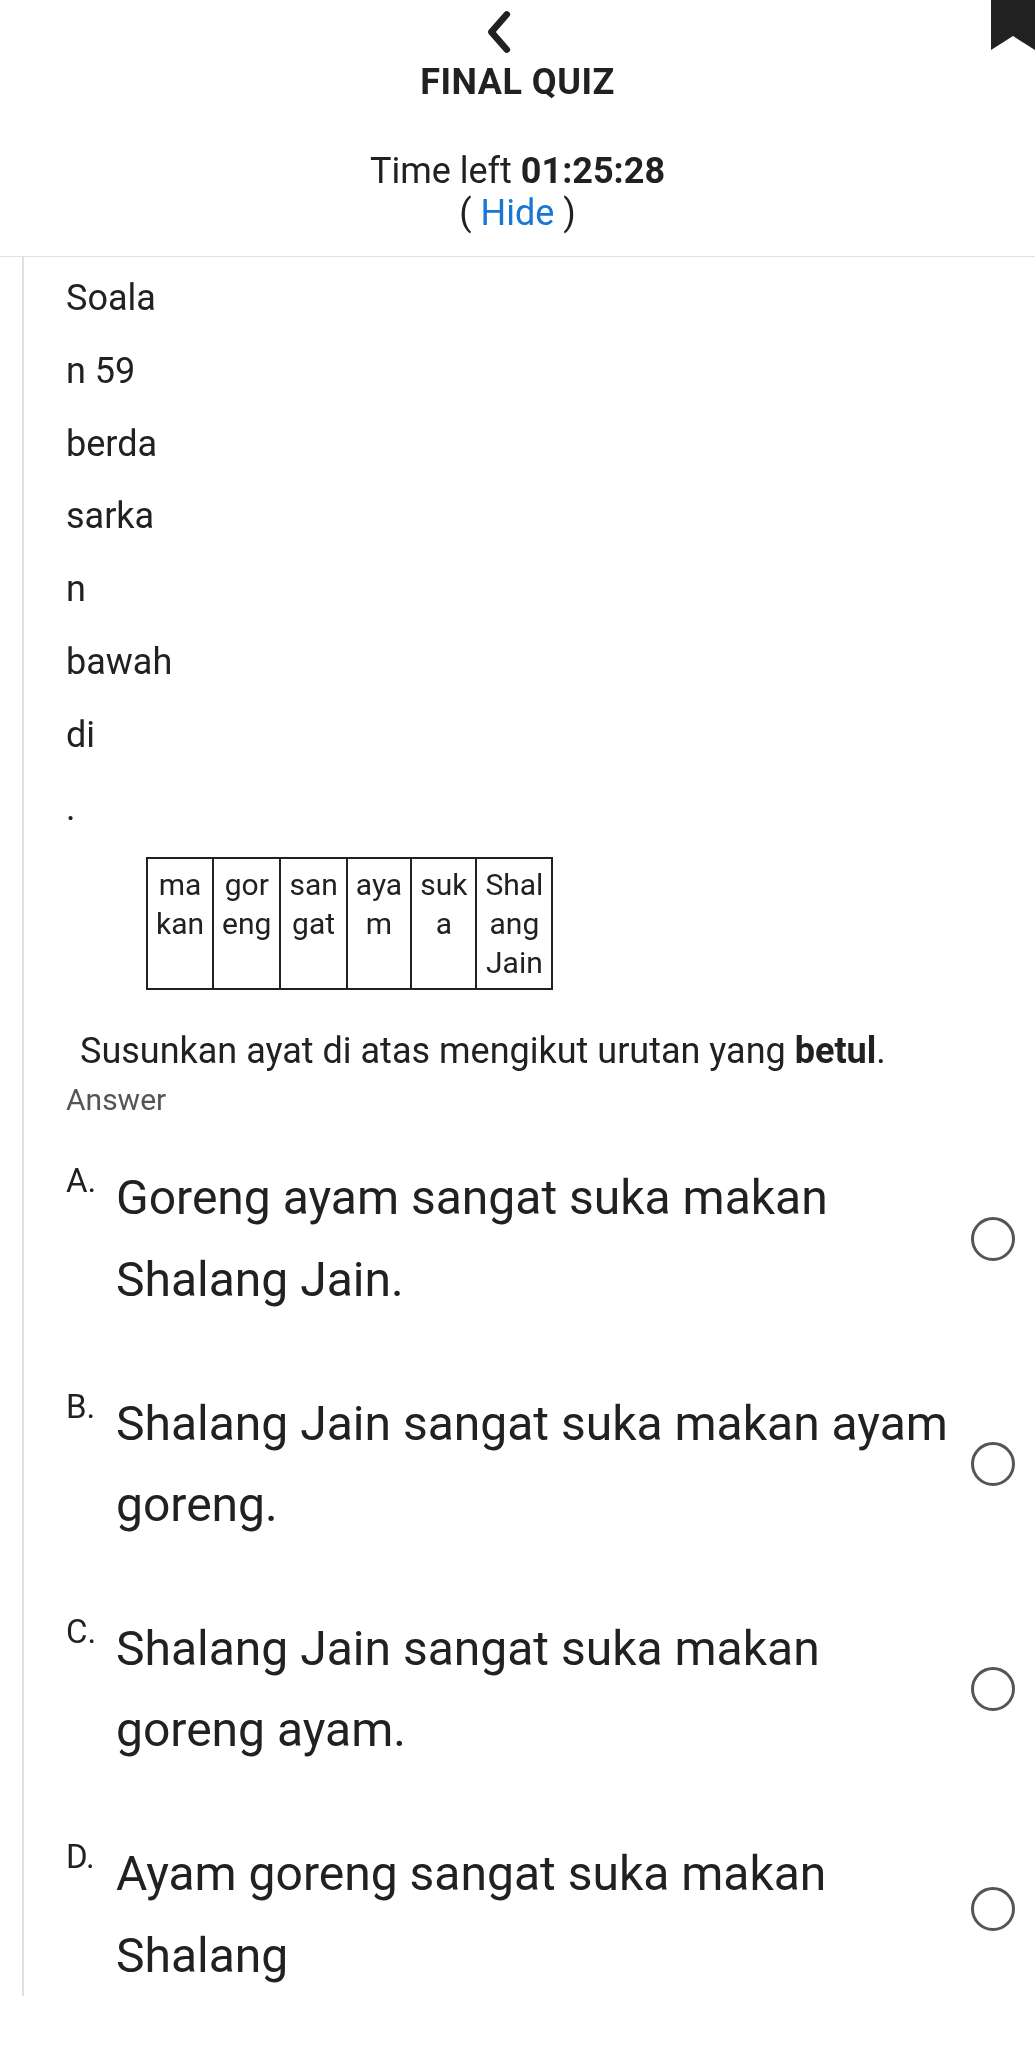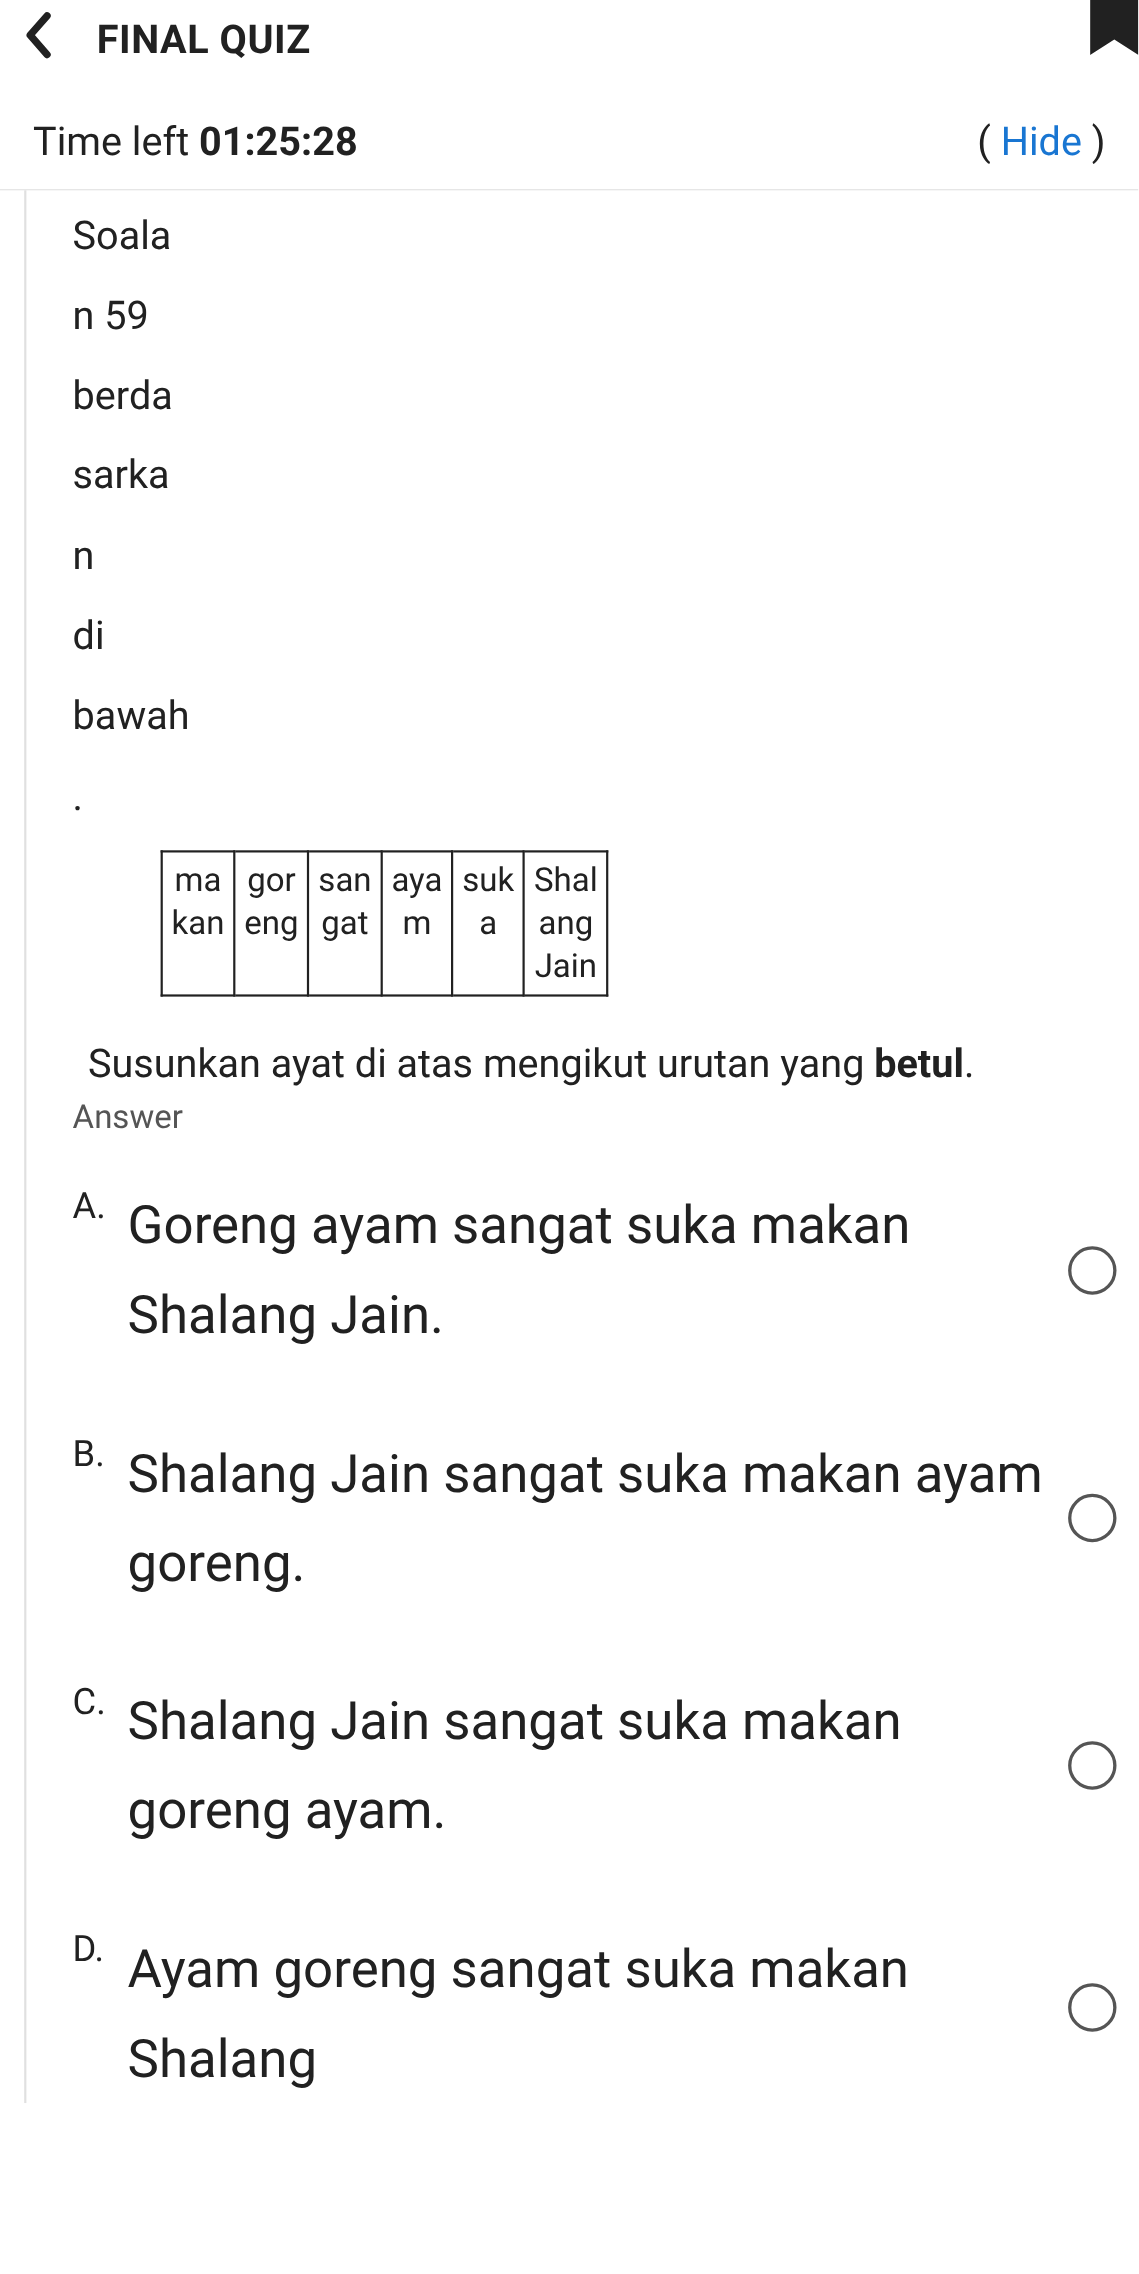--- a/index.html
+++ b/index.html
@@ -11,20 +11,21 @@
       font-family: -apple-system, BlinkMacSystemFont, "Segoe UI", Roboto, Helvetica, Arial, sans-serif;
       background: #fff;
       color: #212121;
       width: 1035px;
     }
     .header {
       display: flex;
       align-items: center;
       padding: 10px 20px 25px 20px;
       position: relative;
+      flex-direction: column;
     }
     .back-btn {
       font-size: 44px;
       font-weight: bold;
       margin-right: 40px;
       cursor: pointer;
       line-height: 1;
     }
     .title {
       font-size: 36px;
@@ -36,20 +37,21 @@
       right: 0;
       top: 0;
     }
     .timer-bar {
       display: flex;
       justify-content: space-between;
       align-items: center;
       padding: 22px 30px;
       border-bottom: 1px solid #e0e0e0;
       font-size: 36px;
+      flex-direction: column;
     }
     .time-left-label {
       font-weight: 400;
     }
     .time-value {
       font-weight: 700;
     }
     .hide-link {
       color: #1976d2;
       font-size: 36px;
@@ -168,22 +170,22 @@
 </div>
 
 <div class="content">
 
   <div class="intro-text">
     <div>Soala</div>
     <div>n 59</div>
     <div>berda</div>
     <div>sarka</div>
     <div>n</div>
+    <div>bawah</div>
     <div>di</div>
-    <div>bawah</div>
     <div>.</div>
   </div>
 
   <div class="table-wrap">
     <table class="word-table">
       <tbody>
           <tr>
         <td style="white-space:pre-line;">ma
 kan</td>
         <td style="white-space:pre-line;">gor

